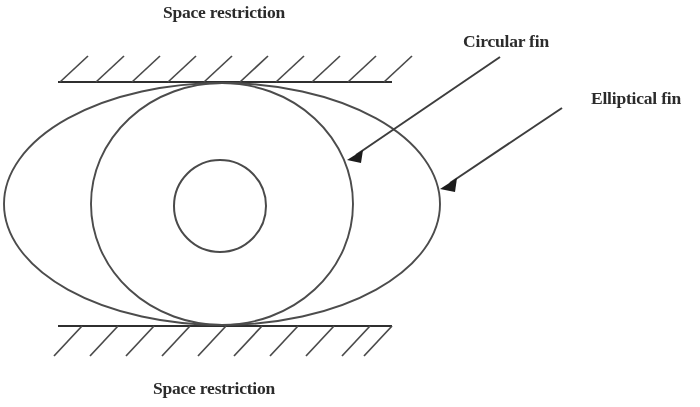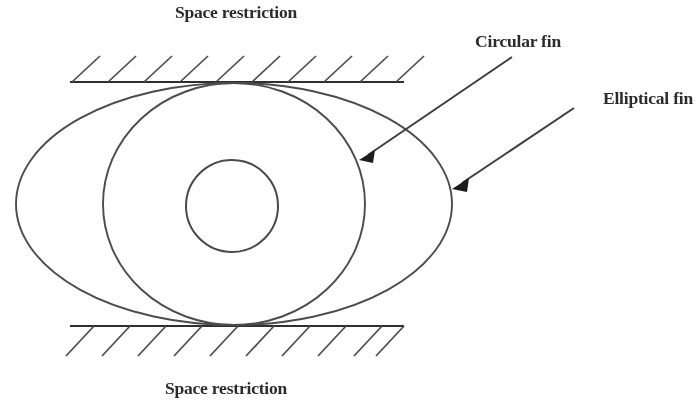--- a/index.html
+++ b/index.html
@@ -10,21 +10,21 @@
   body {
     width: 700px;
     height: 407px;
     position: relative;
     overflow: hidden;
     font-family: "Liberation Serif", "DejaVu Serif", serif;
   }
   #diagram-root {
     position: absolute;
     top: 0;
-    left: 12px;
+    left: 0;
     width: 556px;
     height: 407px;
   }
   svg.figure {
     display: block;
     width: 700px;
     height: 407px;
   }
   .hatch-line {
     stroke: #4a4a4a;

